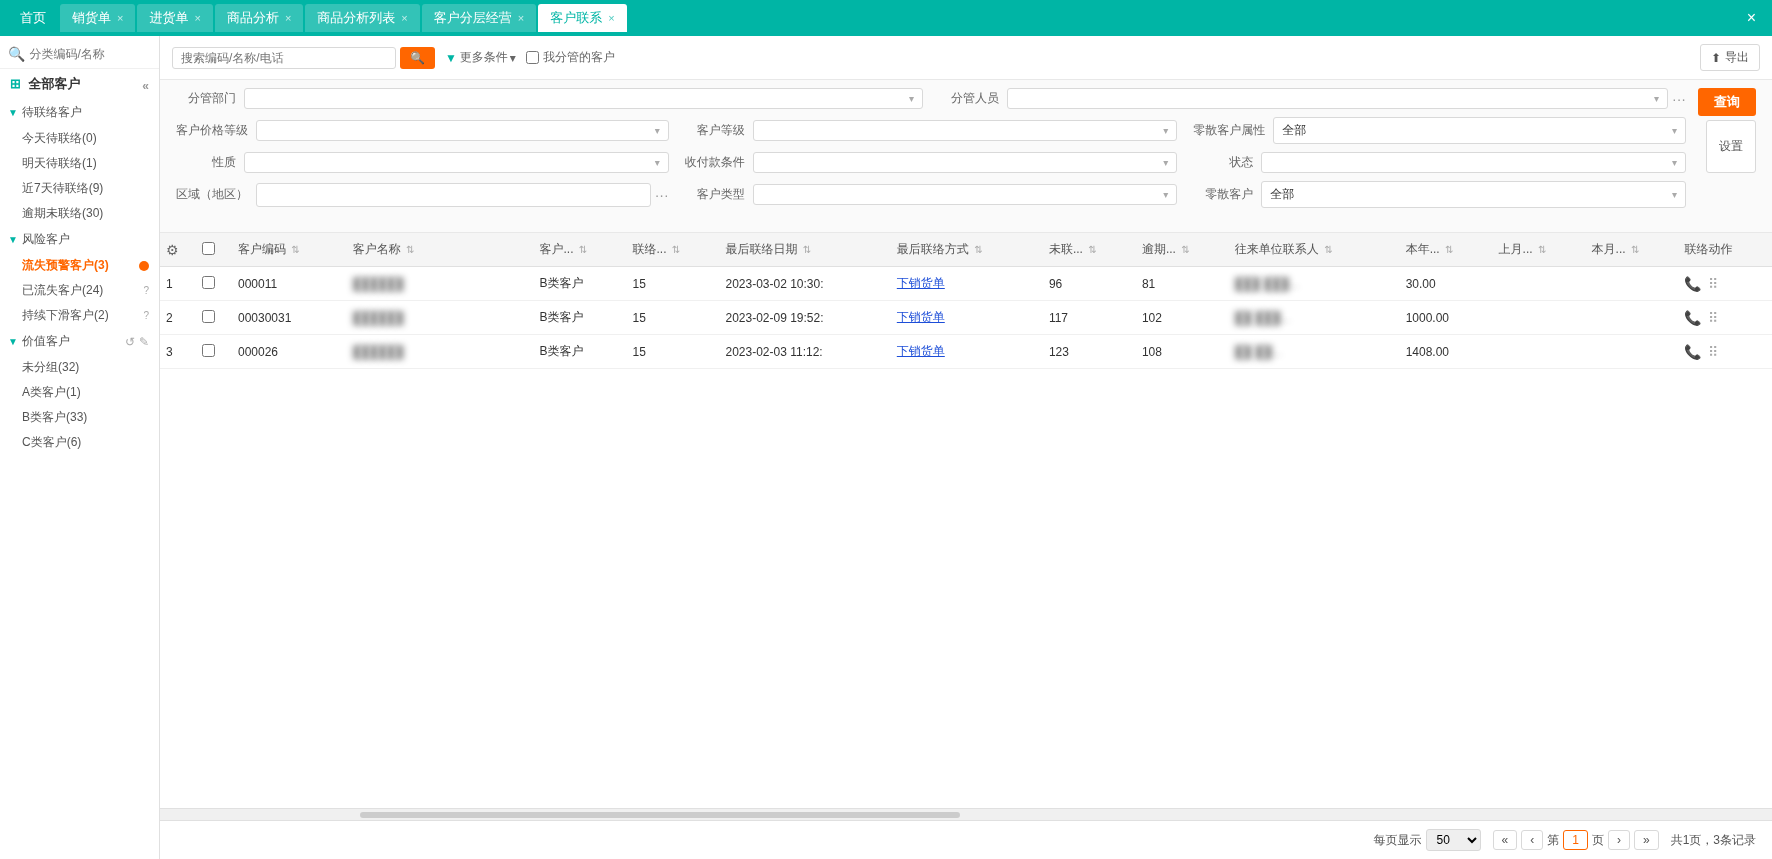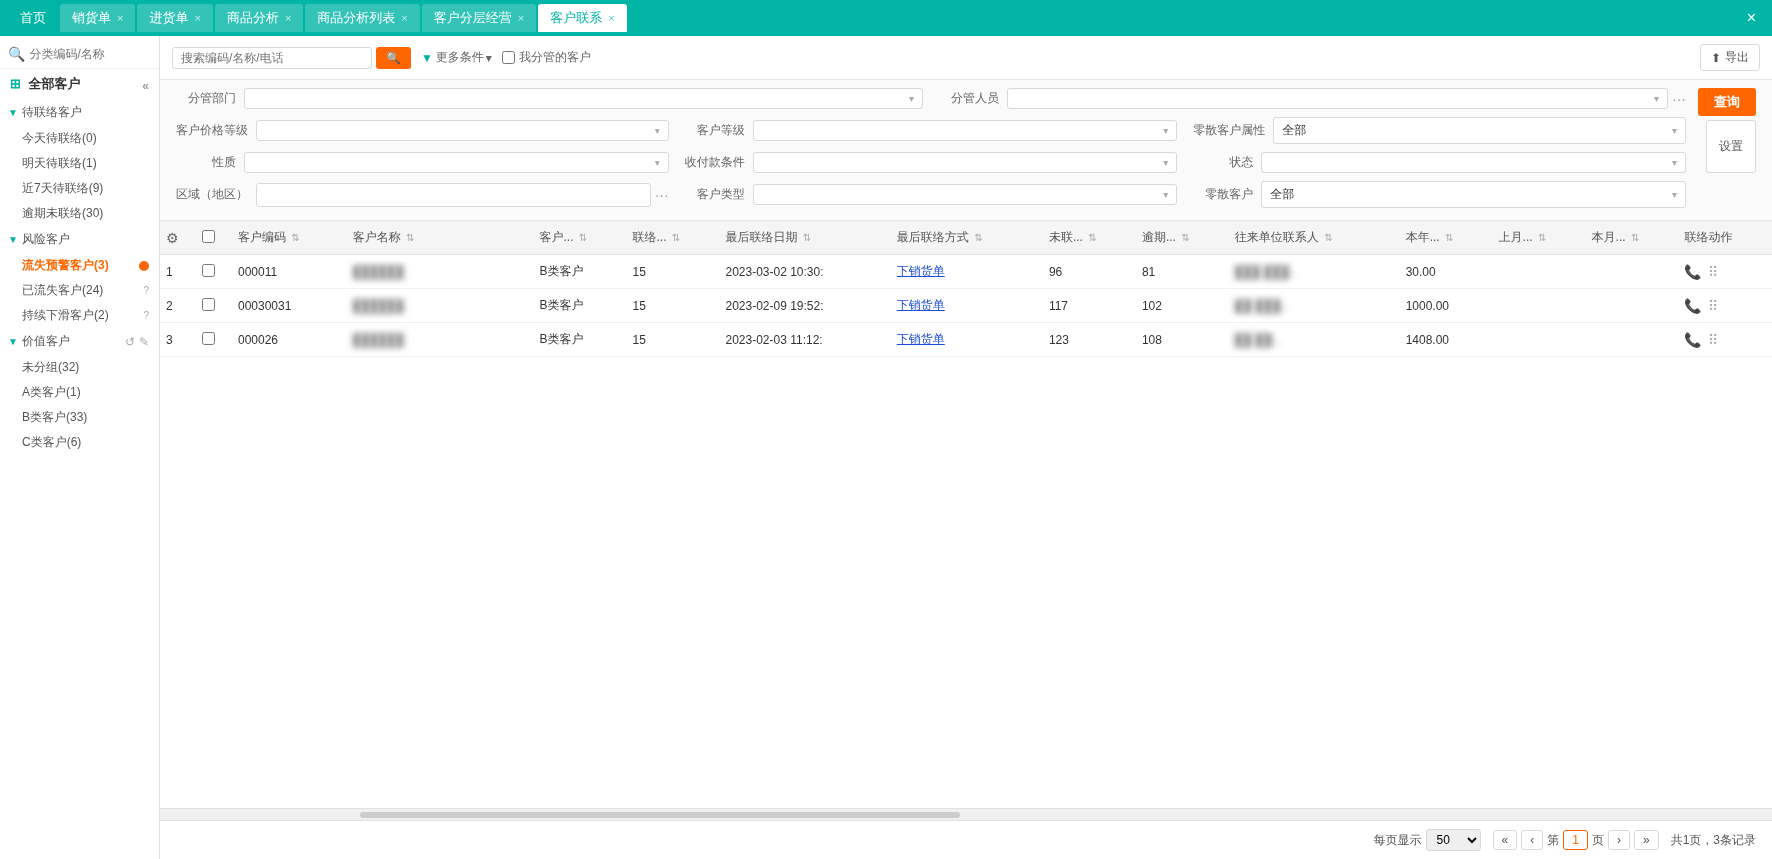--- a/index.html
+++ b/index.html
@@ -71,21 +71,21 @@
     }
 
     
     .toolbar {
       display: flex; align-items: center; padding: 8px 12px;
       border-bottom: 1px solid #e8e8e8; background: #fff; flex-shrink: 0;
     }
     .search-input-wrap {
       display: flex; align-items: center;
       border: 1px solid #d9d9d9; border-radius: 3px; padding: 3px 8px;
-      width: 200px; background: #fff;
+      width: 224px; background: #fff;
     }
     .search-input-wrap input {
       border: none; outline: none; font-size: 12px; width: 100%; color: #666;
     }
     .search-btn { background: #ff6600; color: #fff; border: none; border-radius: 3px; padding: 4px 10px; cursor: pointer; font-size: 12px; margin-left: 4px; }
     .more-filter-btn, .my-customer-btn {
       display: flex; align-items: center; margin-left: 10px;
       color: #666; font-size: 12px; cursor: pointer;
     }
     .more-filter-btn .filter-icon { color: #00b5a5; margin-right: 3px; }
@@ -97,21 +97,21 @@
     .export-btn .export-icon { margin-right: 4px; }
 
     
     .filter-panel {
       background: #fafafa; border-bottom: 1px solid #e8e8e8;
       padding: 8px 16px; flex-shrink: 0;
     }
     .filter-row {
       display: flex; align-items: center; margin-bottom: 8px;
     }
-    .filter-row:last-child { margin-bottom: 4px; }
+    .filter-row:last-child { margin-bottom: 16px; }
     .filter-item {
       display: flex; align-items: center; flex: 1; margin-right: 16px;
     }
     .filter-item:last-child { margin-right: 0; }
     .filter-label {
       color: #666; font-size: 12px; white-space: nowrap; margin-right: 8px; min-width: 60px; text-align: right;
     }
     .filter-input {
       flex: 1; border: 1px solid #d9d9d9; border-radius: 3px; padding: 4px 8px;
       font-size: 12px; outline: none; background: #fff;

